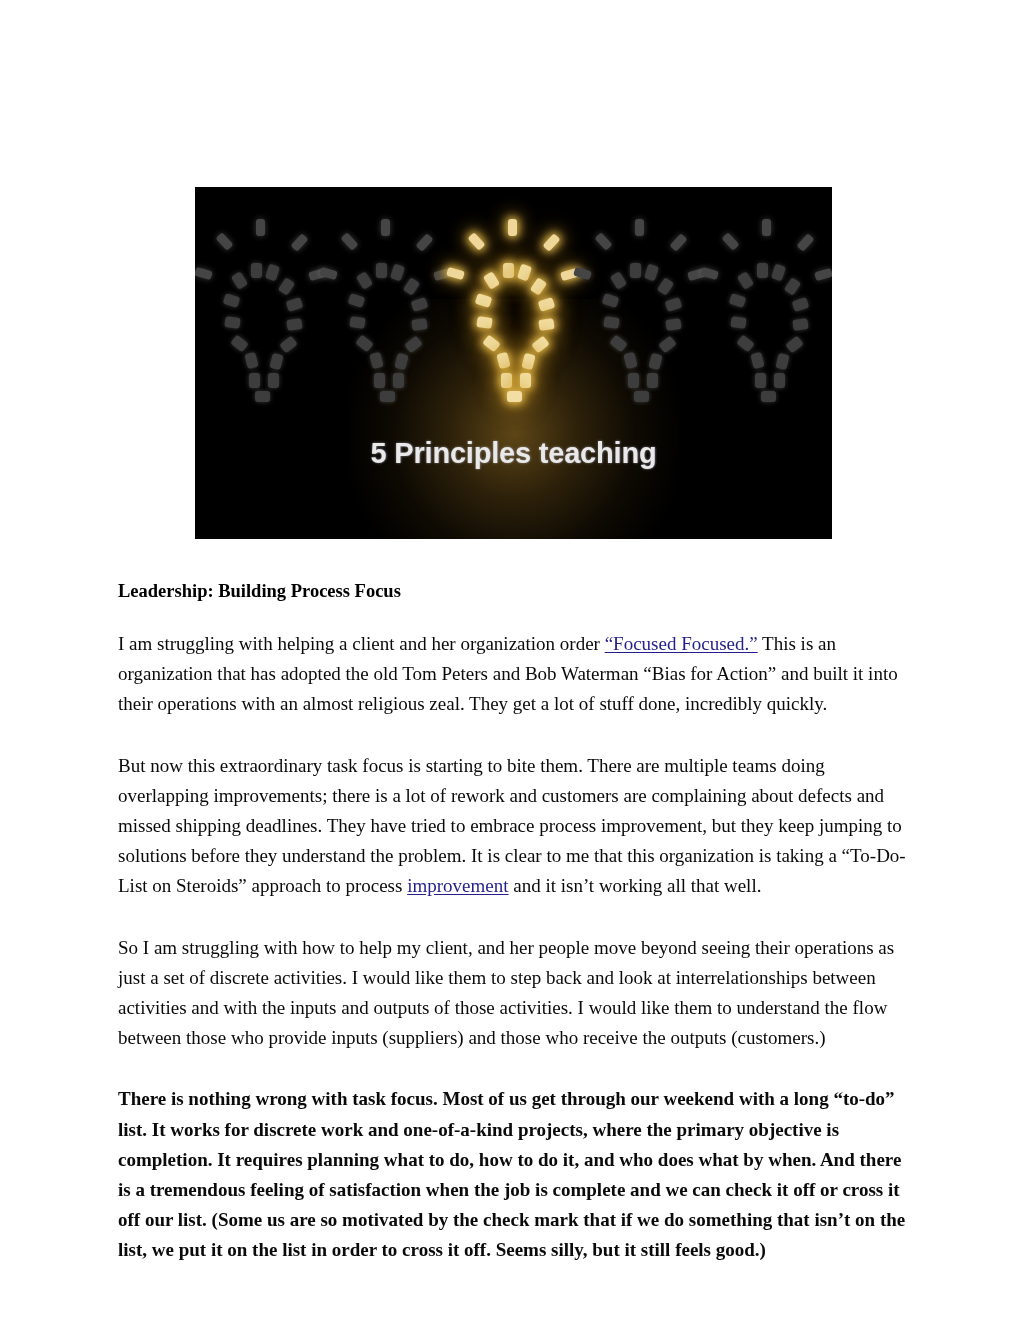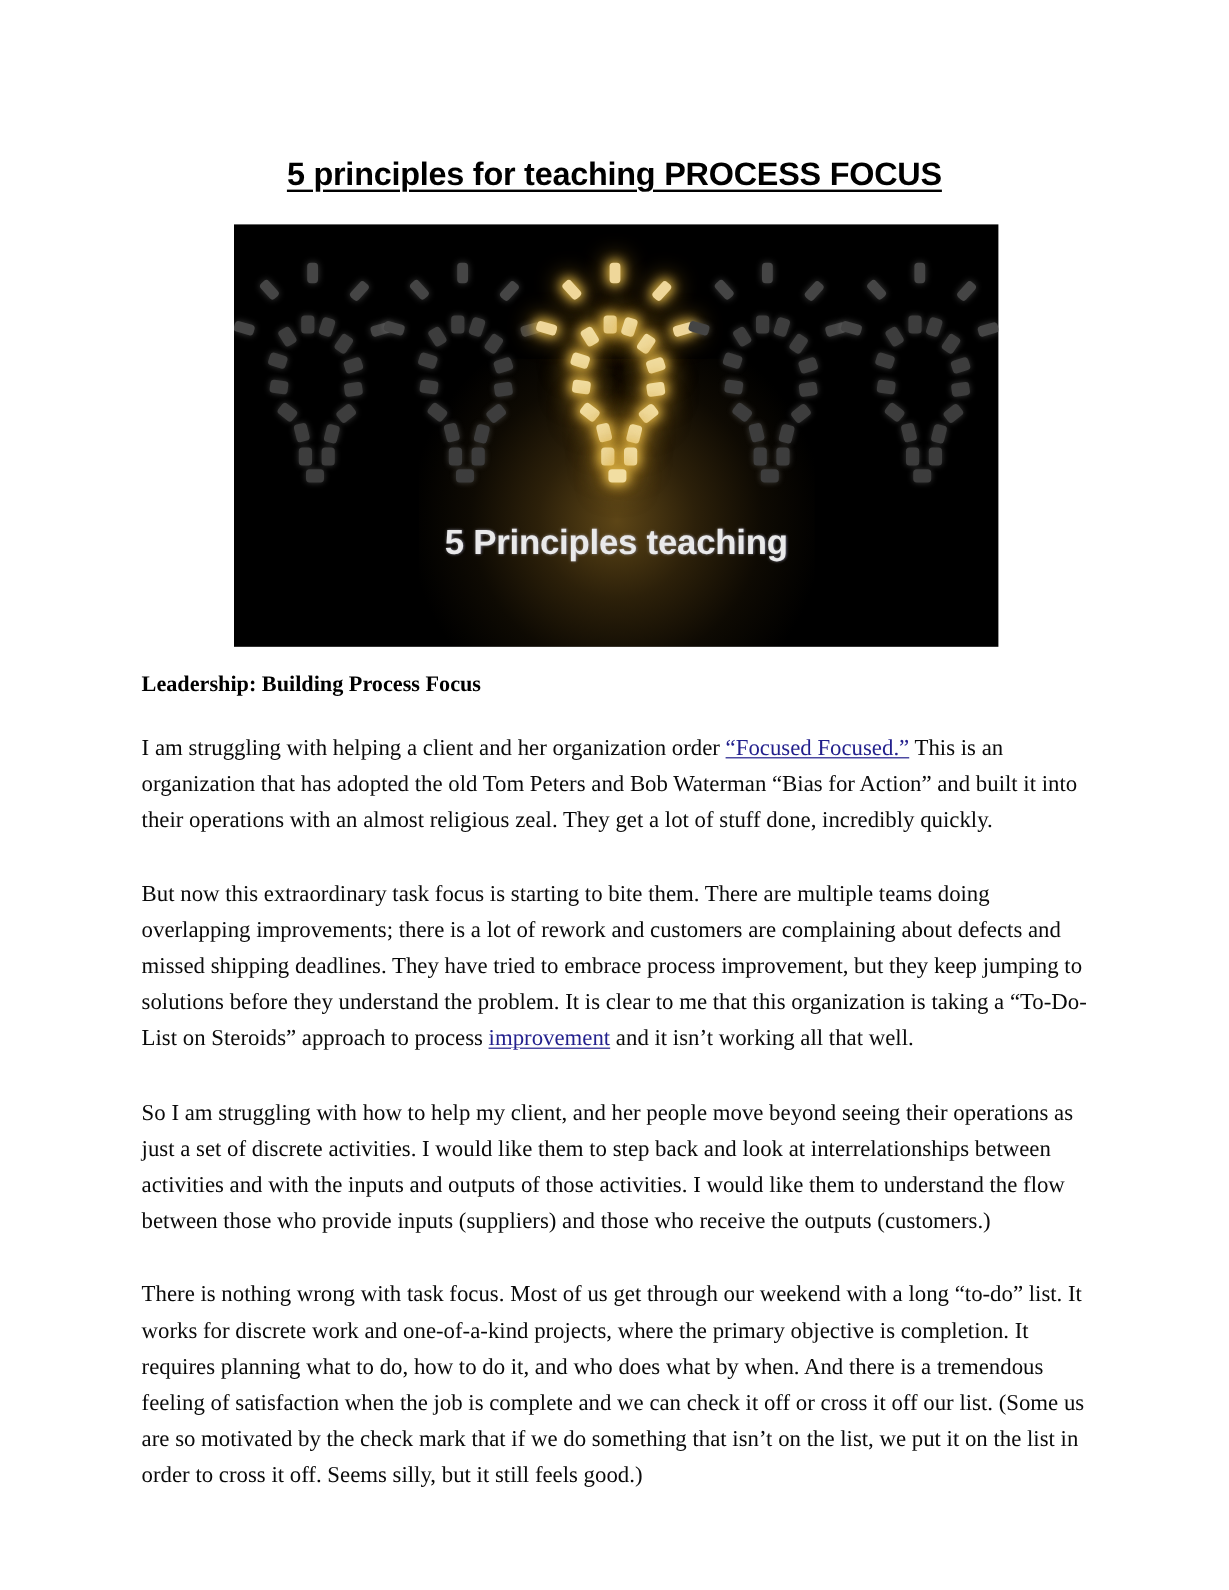--- a/index.html
+++ b/index.html
@@ -125,52 +125,49 @@
                  1px 0 2px rgba(120,120,180,0.35);
     line-height: 1.0;
   }
   .hero-caption .l1 { display:block; font-size: 29px; letter-spacing: -0.2px; }
   .hero-caption .l2 { display:block; font-size: 31px; letter-spacing: 0.6px; margin-top: 7px;}
 
   
   .body-col {
     position: absolute;
     left: 118px;
-    top: 560px;
+    top: 580px;
     width: 790px;
   }
   .section-heading {
     font-family: "Liberation Serif", "DejaVu Serif", serif;
     font-weight: bold;
     font-size: 18.5px;
     line-height: 23px;
     margin: 0 0 26px 0;
   }
   p.para {
     font-size: 19px;
     line-height: 30.2px;
     margin: 0 0 31px 0;
     text-align: left;
     color: #0a0a0a;
   }
-  p.para:last-child { margin-bottom: 0; }
+  p.para:last-child { margin-bottom: 0; font-weight: bold; }
   a.doclink {
     color: #221f8c;
     text-decoration: underline;
     text-underline-offset: 2px;
   }
 </style>
 </head>
 <body>
 
 <div class="page">
 
-  <div class="doc-title">
-    <span class="u">5 principles for teaching PROCESS FOCUS</span>
-  </div>
 
   <div class="hero-figure">
     <div class="hero-inner">
       <div class="glow"></div>
       <div class="bulbs">
 
       <div class="bulb" style="left: 10px;">
             <span class="dash" style="left: 46px; top: 46px; transform: rotate(0deg);"></span>
             <span class="dash" style="left: 62px; top: 48px; transform: rotate(18deg);"></span>
             <span class="dash" style="left: 29px; top: 56px; transform: rotate(-32deg);"></span>

